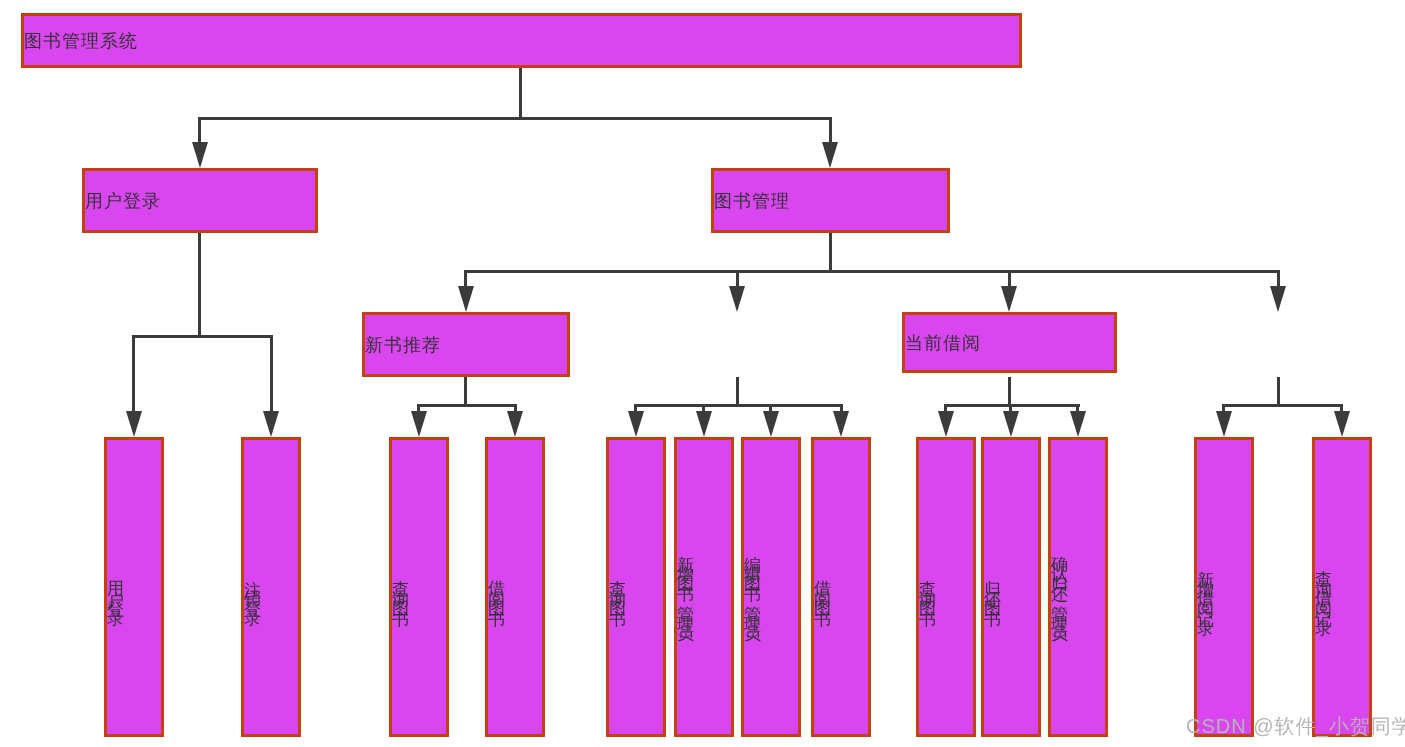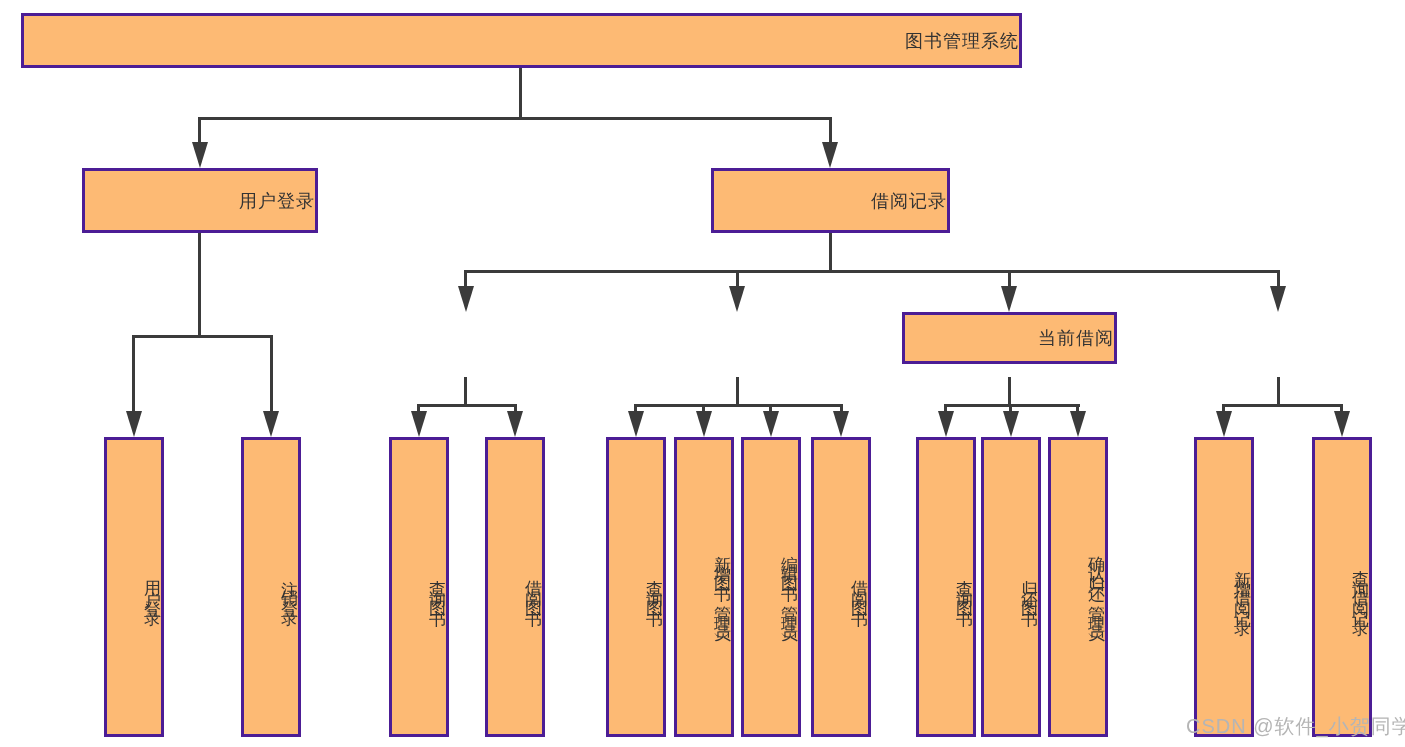--- a/index.html
+++ b/index.html
@@ -7,25 +7,25 @@
   .canvas {
     position: relative;
     width: 1405px;
     height: 747px;
     background: #ffffff;
     font-family: "Liberation Sans", "DejaVu Sans", sans-serif;
     overflow: hidden;
   }
   .box {
     position: absolute;
-    background: #fdba74;
-    border: 3px solid #4c1d95;
+    background: #d946ef;
+    border: 3px solid #c2410c;
     display: flex;
     align-items: center;
-    justify-content: flex-end;
+    justify-content: flex-start;
     color: #333333;
     font-size: 18px;
     letter-spacing: 1px;
   }
   .vtext {
     writing-mode: vertical-rl;
     text-orientation: mixed;
     font-size: 17px;
     line-height: 1;
     letter-spacing: 10px;
@@ -48,21 +48,21 @@
     letter-spacing: 1px;
     z-index: 10;
     white-space: nowrap;
   }
   
   #n-root      { left: 21px;   top: 13px;  width: 1001px; height: 55px; }
   #n-login     { left: 82px;   top: 168px; width: 236px;  height: 65px; }
   #n-mgmt      { left: 711px;  top: 168px; width: 239px;  height: 65px; }
   #n-newbooks  { left: 362px;  top: 312px; width: 208px;  height: 65px; }
   #n-borrow    { left: 623px;  top: 312px; width: 229px;  height: 65px; }
-  #n-current   { left: 902px;  top: 312px; width: 215px;  height: 52px; }
+  #n-current   { left: 902px;  top: 312px; width: 215px;  height: 61px; }
   #n-records   { left: 1170px; top: 312px; width: 217px;  height: 65px; }
   .leaf { top: 437px; width: 60px; height: 300px; }
   #n-userlogin { left: 104px; }
   #n-logout    { left: 241px; }
   #n-nbquery   { left: 389px; }
   #n-nbborrow  { left: 485px; }
   #n-bquery    { left: 606px; }
   #n-badd      { left: 674px; }
   #n-bedit     { left: 741px; }
   #n-bborrow   { left: 811px; }
@@ -78,23 +78,26 @@
 <div class="canvas">
 
   <div class="box" id="n-root">
     <span>图书管理系统</span>
   </div>
 
   <div class="box" id="n-login">
     <span>用户登录</span>
   </div>
   <div class="box" id="n-mgmt">
-    <span>借阅记录</span>
-  </div>
-
+    <span>图书管理</span>
+  </div>
+
+  <div class="box" id="n-newbooks">
+    <span>新书推荐</span>
+  </div>
   <div class="box" id="n-current">
     <span>当前借阅</span>
   </div>
 
   <div class="box leaf" id="n-userlogin">
     <span class="vtext">用户登录</span>
   </div>
   <div class="box leaf" id="n-logout">
     <span class="vtext">注销登录</span>
   </div>

